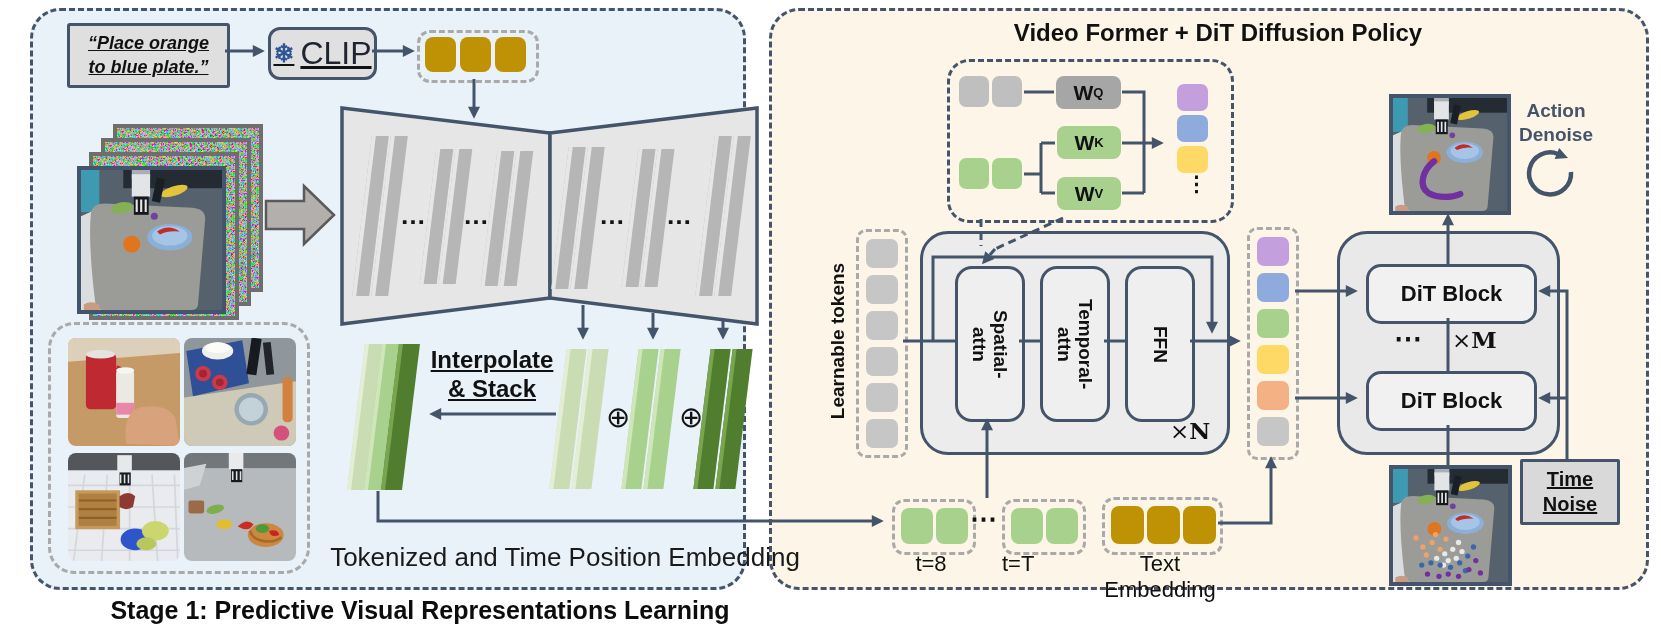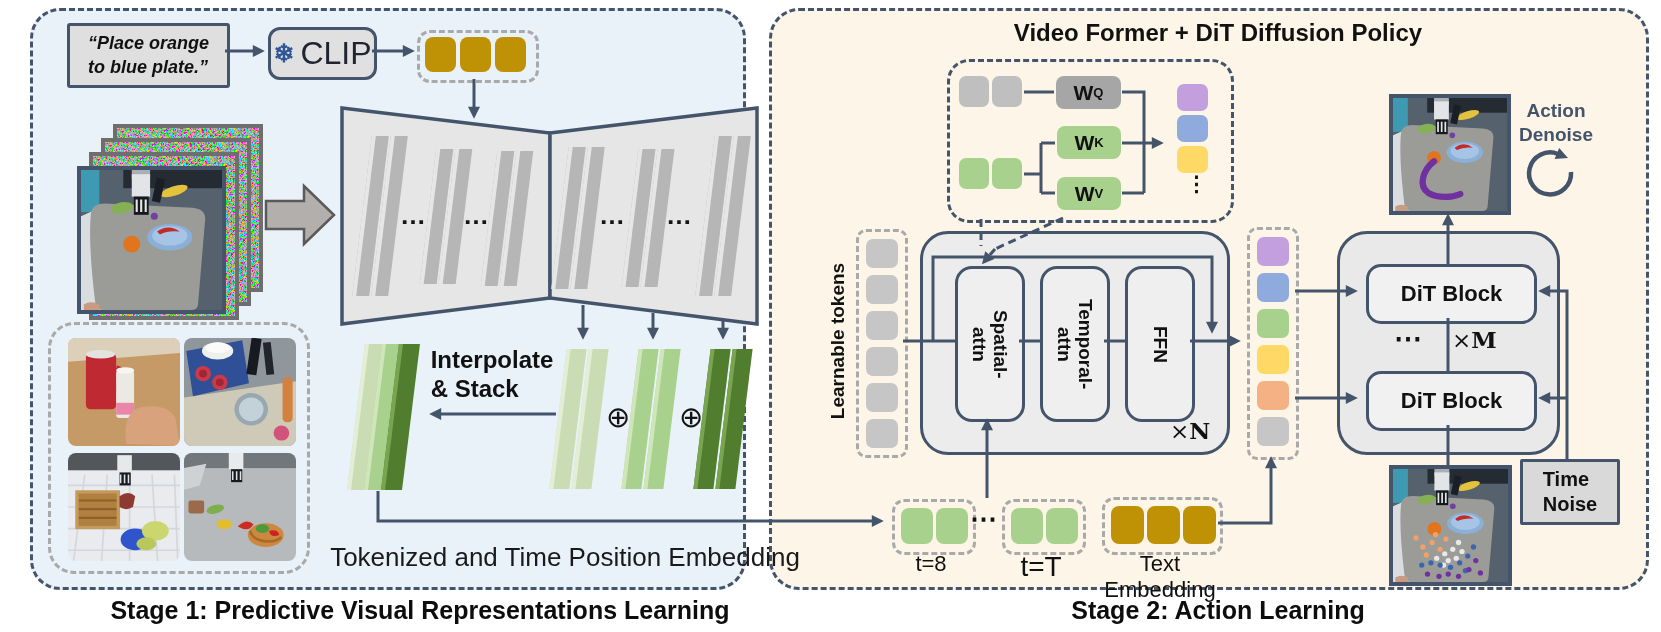--- a/index.html
+++ b/index.html
@@ -3,21 +3,21 @@
 <meta charset="utf-8">
 <style>
   html,body{margin:0;padding:0;background:#ffffff;}
   #canvas{position:relative;width:1661px;height:632px;background:#fff;overflow:hidden;
           font-family:"Liberation Sans", sans-serif;color:#111;}
   .abs{position:absolute;}
   .panel{position:absolute;border:3px dashed #44546a;border-radius:30px;}
   .tok{position:absolute;border-radius:7px;}
   .dash{border:3px dashed #a9a9a9;border-radius:13px;position:absolute;}
   .dashblue{border:3px dashed #44546a;border-radius:22px;position:absolute;}
-  .ctr{display:flex;align-items:center;justify-content:center;text-align:left;}
+  .ctr{display:flex;align-items:center;justify-content:center;text-align:center;text-decoration:underline;}
   .slab{position:absolute;transform:skewX(-7deg);border-left:4px solid;}
   .g1{background:#b6b6b6;border-left-color:#e6e6e6;}
   .gl{background:#c9dcb4;border-left-color:#e4eed6;}
   .gm{background:#a9d18e;border-left-color:#cfe6ba;}
   .gd{background:#507d2e;border-left-color:#79a551;}
   .dots{position:absolute;font-weight:bold;font-size:26px;letter-spacing:-2px;color:#141414;}
   .wbox{position:absolute;border-radius:8px;display:flex;align-items:center;justify-content:center;
         font-weight:bold;font-size:21px;color:#111;}
   .vblk{position:absolute;background:#efefef;border:3px solid #44546a;border-radius:17px;
         display:flex;align-items:center;justify-content:center;}
@@ -64,21 +64,20 @@
         <path d="M54 44 Q62 38 70 44 Q62 43 56 46 Z" fill="#c32b26"></path>
         <path d="M2 96 q5 -3 11 0 L13 100 L2 100 Z" fill="#c89b82"></path>
       </g>
     </defs>
   </svg>
 
   <div class="panel" style="left:30px;top:8px;width:710px;height:576px;background:#e9f1f9;"></div>
   <div class="panel" style="left:769px;top:8px;width:874px;height:576px;background:#fdf6e8;"></div>
 
   <div class="caption" style="left:67px;top:596px;width:706px;">Stage 1: Predictive Visual Representations Learning</div>
-  <div class="caption" style="left:898px;top:596px;width:640px;">Stage 2: Action Learning</div>
 
   <div class="abs ctr z4" style="left:67px;top:23px;width:157px;height:59px;background:#dfdfdf;border:3px solid #44546a;border-radius:3px;
               font-weight:bold;font-style:italic;font-size:18px;line-height:1.3;">
     <div>
       <span>“Place orange</span><br>
       <span>to blue plate.”</span>
     </div>
   </div>
 
   <div class="abs ctr z4" style="left:268px;top:27px;width:103px;height:47px;background:#e0e0e0;border:3.5px solid #44546a;border-radius:12px;gap:6px;">
@@ -373,21 +372,21 @@
   <div class="dash z4" style="left:1002px;top:499px;width:78px;height:50px;border-radius:12px;">
     <div class="tok" style="left: 6px; top: 6px; width: 32px; height: 36px; border-radius: 8px; background: rgb(169, 209, 142);"></div>
     <div class="tok" style="left: 41px; top: 6px; width: 32px; height: 36px; border-radius: 8px; background: rgb(169, 209, 142);"></div>
   </div>
   <div class="dash z4" style="left:1102px;top:497px;width:115px;height:52px;border-radius:12px;">
     <div class="tok" style="left: 6px; top: 6px; width: 33px; height: 38px; border-radius: 8px; background: rgb(191, 145, 4);"></div>
     <div class="tok" style="left: 42px; top: 6px; width: 33px; height: 38px; border-radius: 8px; background: rgb(191, 145, 4);"></div>
     <div class="tok" style="left: 78px; top: 6px; width: 33px; height: 38px; border-radius: 8px; background: rgb(191, 145, 4);"></div>
   </div>
   <div class="abs z4" style="left:892px;top:551px;width:78px;text-align:center;font-size:22px;">t=8</div>
-  <div class="abs z4" style="left:1002px;top:551px;width:78px;text-align:center;font-size:28px;">t=T</div>
+  <div class="abs z4" style="left:1002px;top:551px;width:78px;text-align:left;font-size:22px;">t=T</div>
   <div class="abs z4" style="left:1085px;top:551px;width:150px;text-align:center;font-size:22px;">Text Embedding</div>
 
   <svg id="overlay" width="1661" height="632">
     <defs>
       <marker id="ah" viewBox="0 0 10 10" refX="1" refY="5" markerWidth="13" markerHeight="12" orient="auto" markerUnits="userSpaceOnUse">
         <path d="M0 0 L10 5 L0 10 Z" fill="#44546a"></path>
       </marker>
     </defs>
     <g stroke="#44546a" stroke-width="3" fill="none">
       <path d="M225 51 H254" marker-end="url(#ah)"></path>

